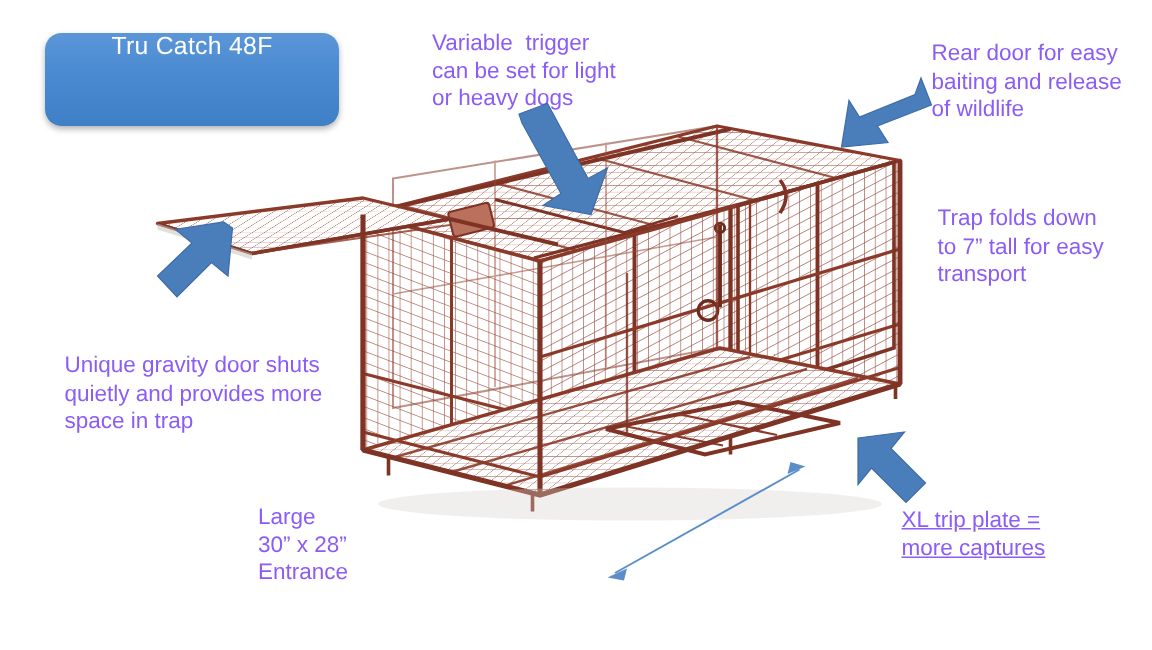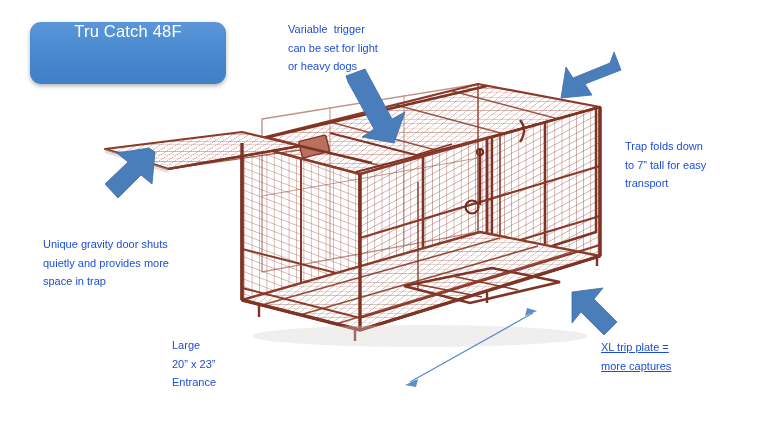--- a/index.html
+++ b/index.html
@@ -33,22 +33,22 @@
   #title-badge span {
     color: #ffffff;
     font-size: 16.5px;
     letter-spacing: 0.2px;
     white-space: nowrap;
   }
 
   
   .note {
     position: absolute;
-    color: #1d4ed8;
-    font-size: 11px;
+    color: #8b5cf6;
+    font-size: 15px;
     line-height: 18.5px;
     white-space: pre;
   }
   #note-trigger   { left: 288px; top: 20px; }
   #note-reardoor  { left: 621px; top: 27px; }
   #note-folds     { left: 625px; top: 137px; }
   #note-gravity   { left: 43px;  top: 199px; margin-top: 36px; }
   #note-entrance  { left: 172px; top: 336px; }
   #note-tripback  { left: 446px; top: 375px; }
   #note-xlplate   { left: 601px; top: 338px; text-decoration: underline; }
@@ -228,30 +228,33 @@
   </svg>
 
   <div id="title-badge">
     <span>Tru Catch 48F</span>
   </div>
 
   <div class="note" id="note-trigger">Variable  trigger
 can be set for light
 or heavy dogs</div>
 
+  <div class="note" id="note-reardoor">Rear door for easy
+baiting and release
+of wildlife</div>
 
   <div class="note" id="note-folds">Trap folds down
 to 7” tall for easy
 transport</div>
 
   <div class="note" id="note-gravity">Unique gravity door shuts
 quietly and provides more
 space in trap</div>
 
   <div class="note" id="note-entrance">Large
-20” x 23”
+30” x 28”
 Entrance</div>
 
 
   <div class="note" id="note-xlplate">XL trip plate =
 more captures</div>
 
 </div>
 
 </body></html>

